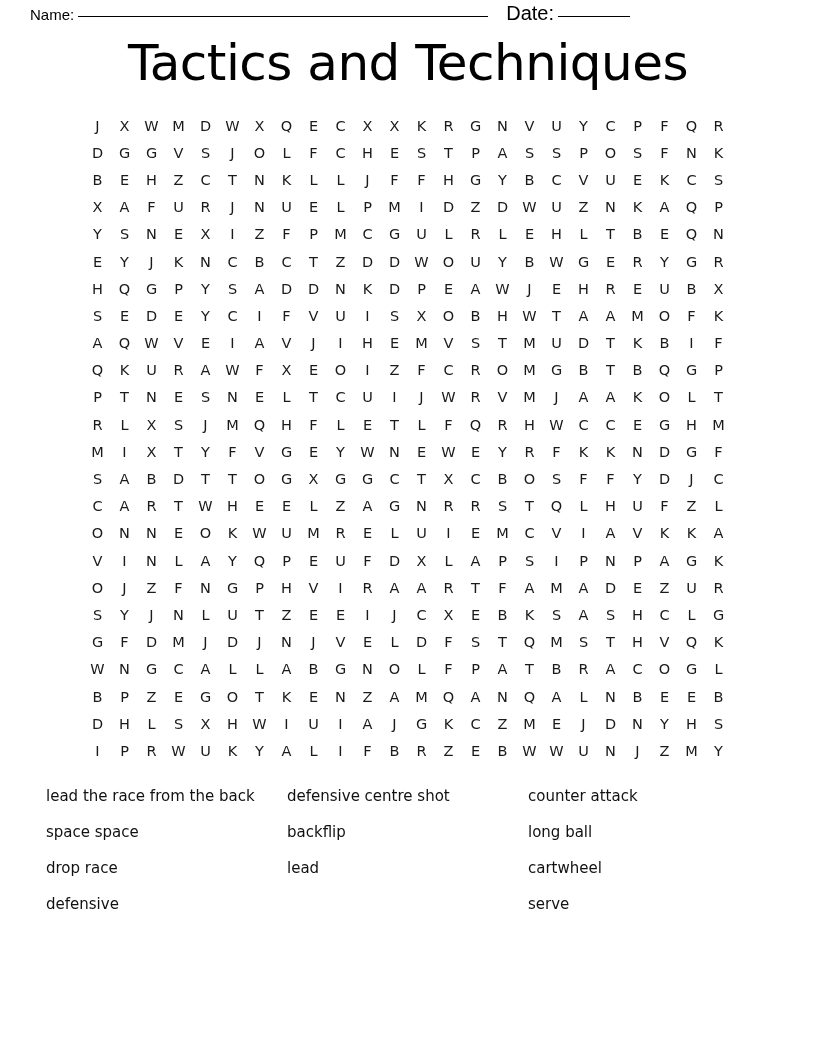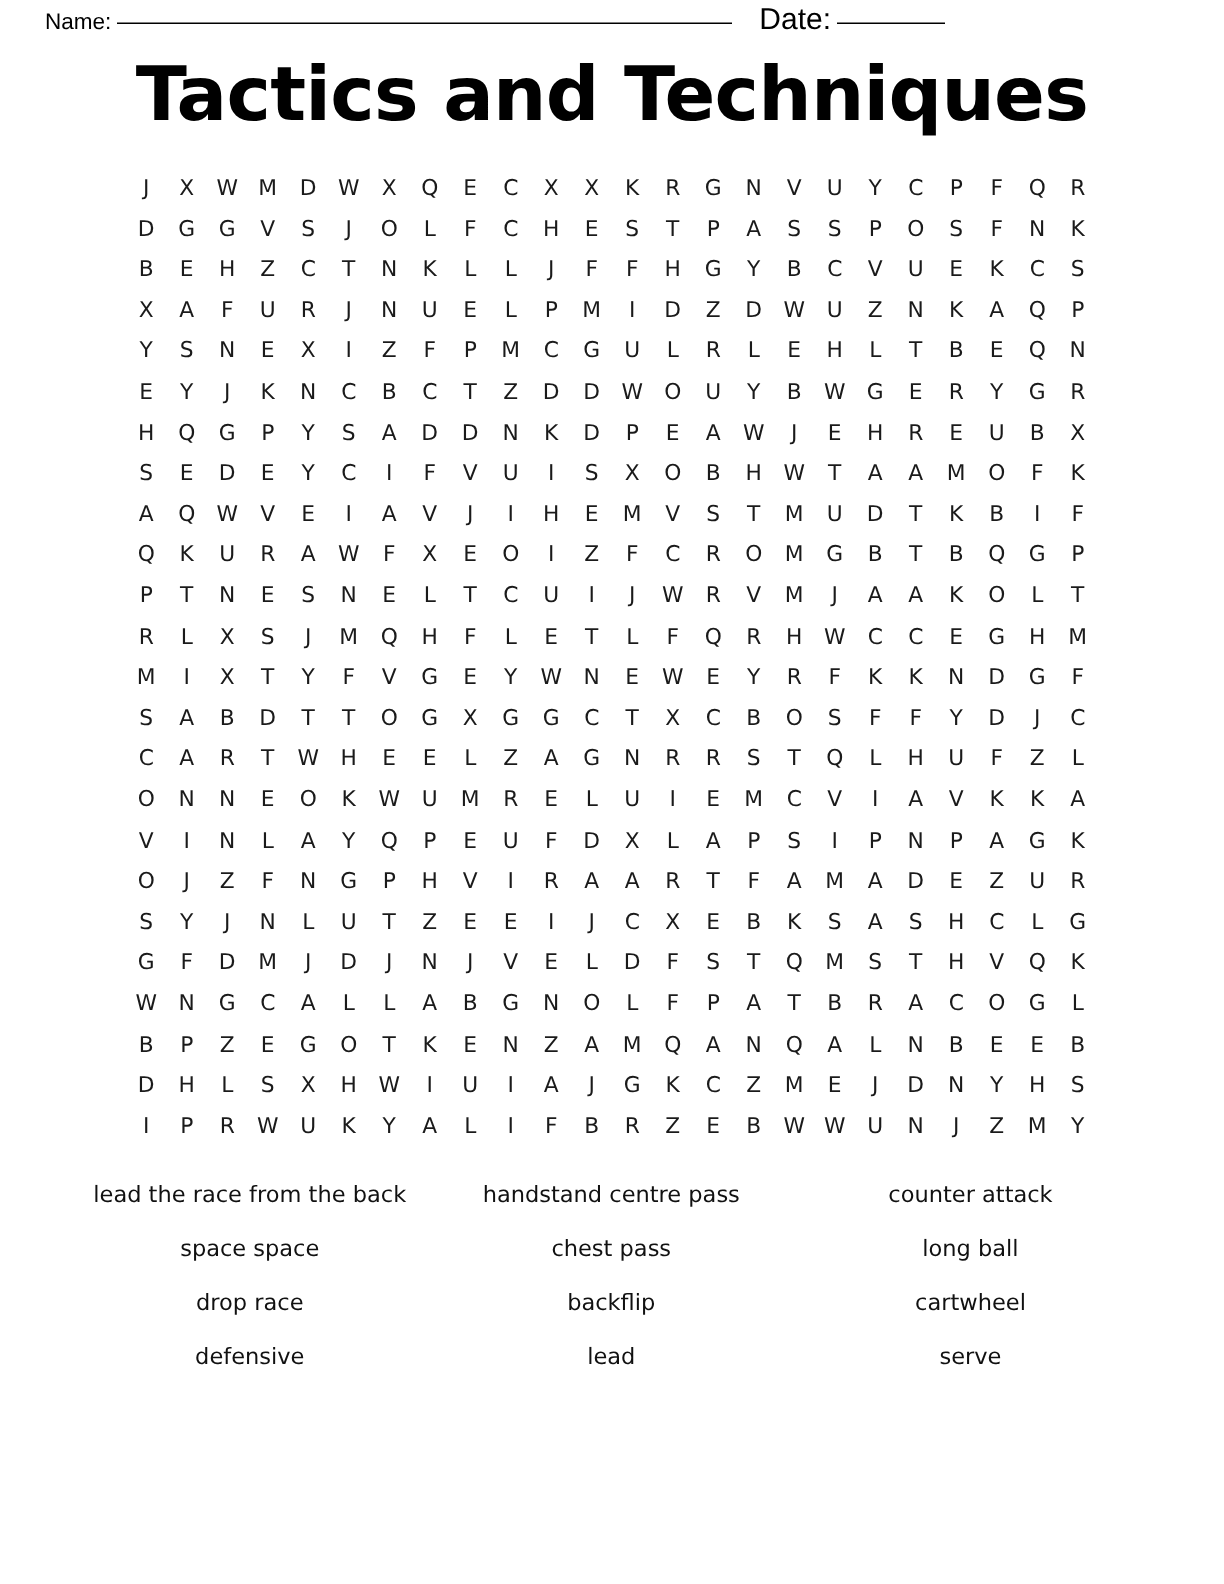--- a/index.html
+++ b/index.html
@@ -53,21 +53,21 @@
   }
 
   
   .title {
     position: absolute;
     top: 32px;
     left: 0;
     width: 816px;
     text-align: center;
     font-family: "DejaVu Sans", sans-serif;
-    font-weight: 700;
+    font-weight: 400;
     font-size: 50px;
     line-height: 62px;
     letter-spacing: -0.5px;
   }
 
   
   .grid {
     position: absolute;
     top: 112px;
     left: 84px;
@@ -93,21 +93,20 @@
   .wordlist {
     position: absolute;
     top: 778px;
     left: 46px;
     width: 720px;
     display: flex;
   }
   .word-col {
     display: flex;
     flex-direction: column;
-    text-align: center;
   }
   .word-col.c1 { width: 241px; }
   .word-col.c2 { width: 241px; }
   .word-col.c3 { width: 238px; }
   .word {
     font-family: "DejaVu Sans", sans-serif;
     font-size: 15px;
     line-height: 36px;
     height: 36px;
     white-space: nowrap;
@@ -754,22 +753,21 @@
   </div>
 
 <div class="wordlist">
   <div class="word-col c1">
       <div class="word">lead the race from the back</div>
       <div class="word">space space</div>
       <div class="word">drop race</div>
       <div class="word">defensive</div>
     </div>
   <div class="word-col c2">
-      <div class="word">handstand centre pass</div>
-      <div class="word">chest pass</div>
+      <div class="word">defensive centre shot</div>
       <div class="word">backflip</div>
       <div class="word">lead</div>
     </div>
   <div class="word-col c3">
       <div class="word">counter attack</div>
       <div class="word">long ball</div>
       <div class="word">cartwheel</div>
       <div class="word">serve</div>
     </div>
 </div>

